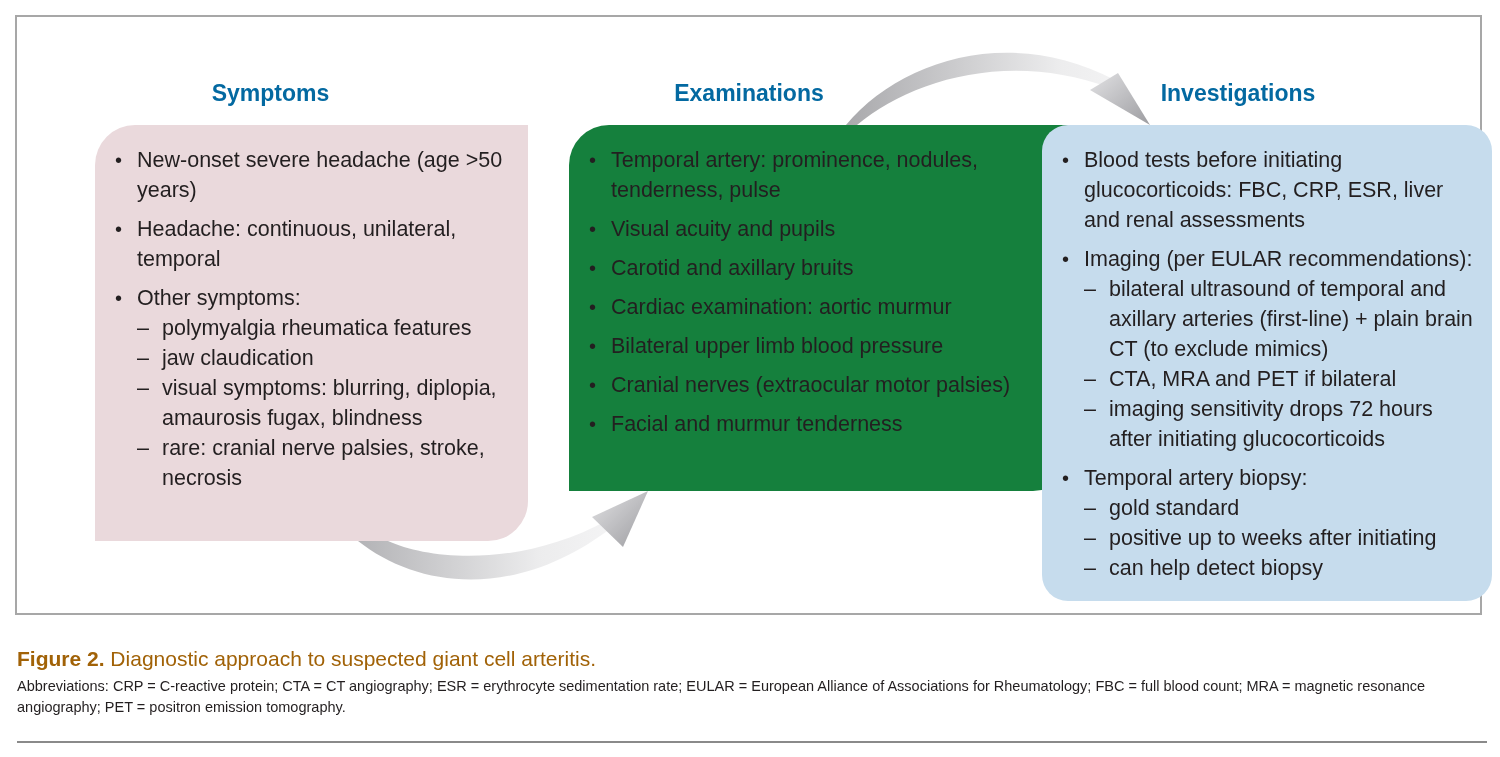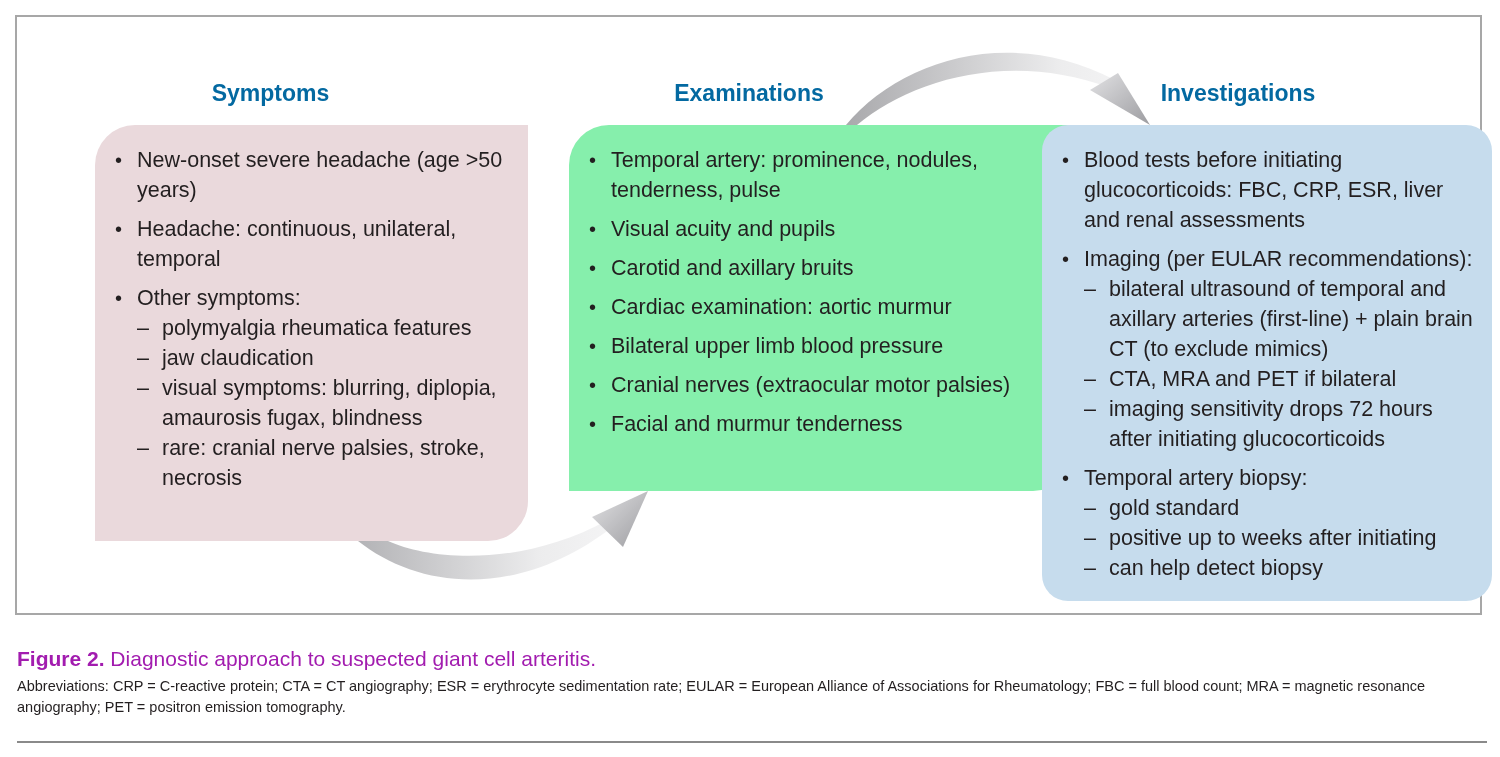--- a/index.html
+++ b/index.html
@@ -15,32 +15,32 @@
     .col-title {
       position: absolute; top: 80px; font-weight: bold; font-size: 23px;
       text-align: center; color: #0369a1;
     }
     .box {
       position: absolute; box-sizing: border-box;
       border-top-left-radius: 40px; border-bottom-right-radius: 40px;
       padding: 20px 18px 16px 18px; font-size: 21.5px; line-height: 30px; margin-left: 41px;
     }
     .box.pink { left: 54px; top: 125px; width: 433px; height: 416px; background: #ead9dc; }
-    .box.green { left: 528px; top: 125px; width: 504px; height: 366px; background: #86efac; }
+    .box.green { left: 528px; top: 125px; width: 504px; height: 366px; background: #15803d; }
     .box.blue { left: 1001px; top: 125px; width: 450px; height: 476px; background: #c6dced; border-radius: 26px; }
     ul.items { list-style: none; margin: 0; padding: 0; }
     ul.items > li { position: relative; padding-left: 24px; margin-bottom: 9px; }
     ul.items > li::before {
       content: "\2022"; position: absolute; left: 2px; top: 0; font-size: 20px;
     }
     ul.subs { list-style: none; margin: 0; padding: 0; }
     ul.subs > li { position: relative; padding-left: 25px; }
     ul.subs > li::before { content: "\2013"; position: absolute; left: 0; top: 0; }
     .caption { position: absolute; left: 17px; top: 646px; width: 1470px; }
-    .caption-title { font-size: 21px; line-height: 26px; color: #a21caf; }
+    .caption-title { font-size: 21px; line-height: 26px; color: #a16207; }
     .caption-title b { font-weight: bold; }
     .caption-abbr { font-size: 14.5px; line-height: 21px; margin-top: 4px; color: #231f20; }
     .rule {
       position: absolute; left: 17px; top: 741px; width: 1470px; height: 0;
       border-top: 2px solid #8a8a8a;
     }
   </style>
 </head>
 <body>
 

